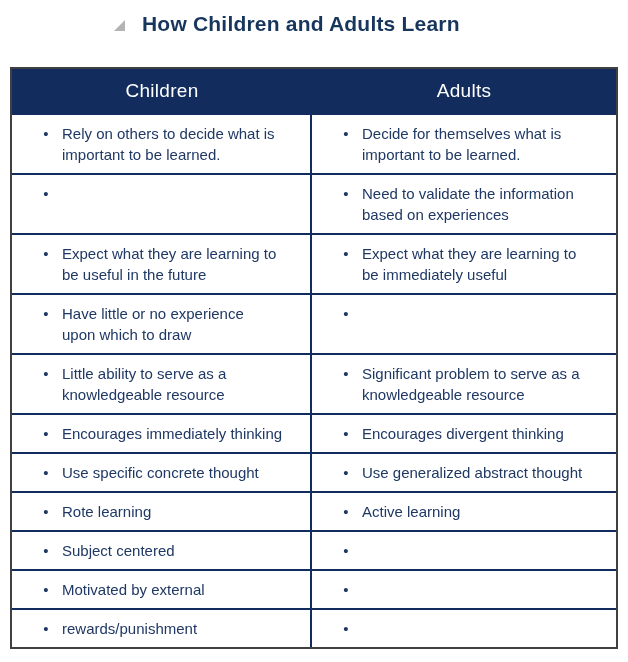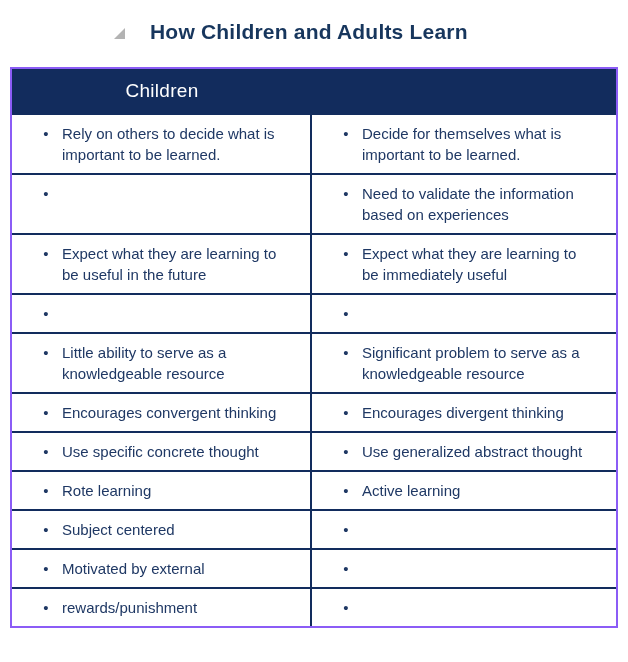--- a/index.html
+++ b/index.html
@@ -23,33 +23,33 @@
     display: flex;
     align-items: center;
     gap: 9px;
   }
   .collapse {
     display: inline-flex;
     align-items: center;
     margin-top: 3px;
   }
   .doc-title {
-    margin: 16px;
+    margin: 8px;
     font-size: 21px;
     font-weight: 700;
     color: #17365d;
     letter-spacing: 0.2px;
   }
   
   .cmp-table {
     position: absolute;
     left: 10px;
     top: 67px;
     width: 608px;
-    border: 2px solid #8b5cf6;
+    border: 2px solid #404040;
     box-sizing: border-box;
     background: #ffffff;
   }
   .thead {
     display: flex;
     background: #122c5d;
     height: 44px;
     align-items: center;
   }
   .th {
@@ -102,20 +102,21 @@
         <polygon points="0,12 12,0 12,12" fill="#b3b3b3"></polygon>
       </svg>
     </span>
     <h1 class="doc-title">How Children and Adults Learn</h1>
   </div>
 
   <div class="cmp-table">
 
     <div class="thead">
       <div class="th col-left">Children</div>
+      <div class="th col-right">Adults</div>
     </div>
 
     <div class="tr">
       <div class="td col-left">
         <span class="bullet">•</span>
         <span class="txt">Rely on others to decide what is
 important to be learned.</span>
       </div>
       <div class="td col-right">
         <span class="bullet">•</span>
@@ -144,20 +145,22 @@
       <div class="td col-right">
         <span class="bullet">•</span>
         <span class="txt">Expect what they are learning to
 be immediately useful</span>
       </div>
     </div>
 
     <div class="tr">
       <div class="td col-left">
         <span class="bullet">•</span>
+        <span class="txt">Have little or no experience
+upon which to draw</span>
       </div>
       <div class="td col-right">
         <span class="bullet">•</span>
       </div>
     </div>
 
     <div class="tr">
       <div class="td col-left">
         <span class="bullet">•</span>
         <span class="txt">Little ability to serve as a
@@ -166,21 +169,21 @@
       <div class="td col-right">
         <span class="bullet">•</span>
         <span class="txt">Significant problem to serve as a
 knowledgeable resource</span>
       </div>
     </div>
 
     <div class="tr">
       <div class="td col-left">
         <span class="bullet">•</span>
-        <span class="txt">Encourages convergent thinking</span>
+        <span class="txt">Encourages immediately thinking</span>
       </div>
       <div class="td col-right">
         <span class="bullet">•</span>
         <span class="txt">Encourages divergent thinking</span>
       </div>
     </div>
 
     <div class="tr">
       <div class="td col-left">
         <span class="bullet">•</span>

